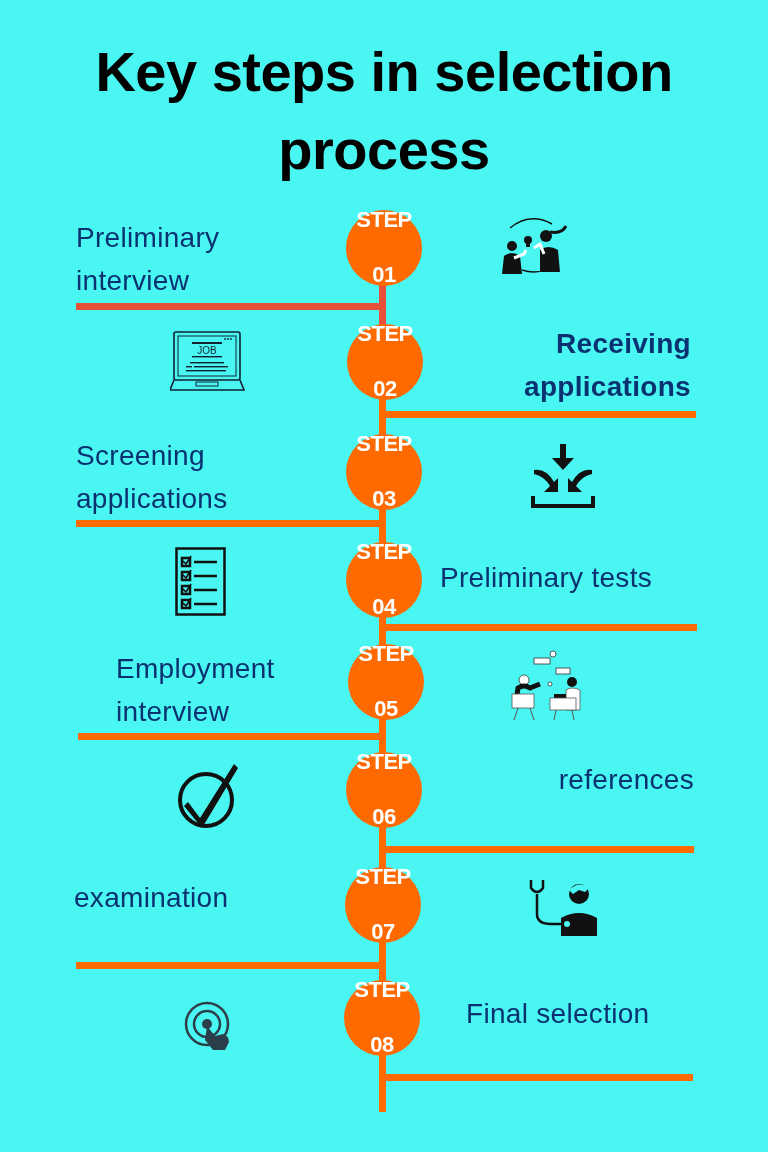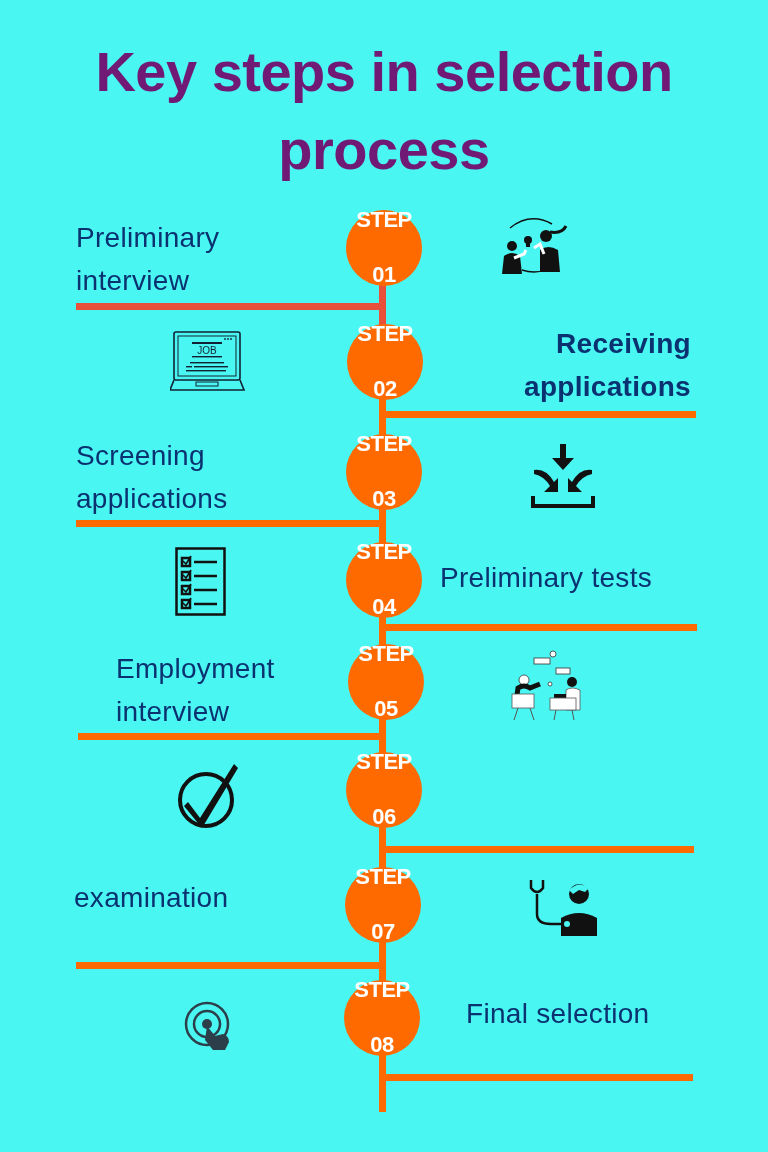--- a/index.html
+++ b/index.html
@@ -1,18 +1,18 @@
 <!DOCTYPE html>
 <html><head>
 <meta charset="utf-8">
 <style>
   html, body { margin:0; padding:0; }
   body { width:768px; height:1152px; background:#4af6f2; position:relative; overflow:hidden;
          font-family:"Liberation Sans", "DejaVu Sans", sans-serif; }
-  .title { position:absolute; left:0; width:768px; text-align:center; color:#701a75;
+  .title { position:absolute; left:0; width:768px; text-align:center; color:#000000;
            font-weight:bold; font-size:56px; line-height:1; letter-spacing:-0.5px; }
   .spine { position:absolute; left:379px; width:7px; background:#ff6a00; }
   .hline { position:absolute; height:7px; background:#ff6a00; }
   .hline.red, .spine.red { background:#e8503a; }
   .step { position:absolute; width:76px; height:76px; border-radius:50%; background:#ff6a00;
           color:#fff; font-weight:bold; text-align:center; display:flex; flex-direction:column;
           justify-content:space-between; align-items:center; line-height:0.95; font-size:22px; letter-spacing:-0.5px; }
   .step span { display:block; }
   .label { position:absolute; color:#0b3270; font-size:28px; line-height:43px; letter-spacing:0.3px; }
   .label.right { text-align:right; }
@@ -83,20 +83,21 @@
   <div>applications</div>
 </div>
 <div class="label" style="left:440px;top:556px;">
   <div>Preliminary tests</div>
 </div>
 <div class="label" style="left:76px;top:647px;margin-left:40px;">
   <div>Employment</div>
   <div>interview</div>
 </div>
 <div class="label right" style="right:74px;top:758px;">
+  <div>references</div>
 </div>
 <div class="label" style="left:74px;top:876px;">
   <div>examination</div>
 </div>
 <div class="label" style="left:466px;top:992px;">
   <div>Final selection</div>
 </div>
 
 <div class="icon" style="left:500px;top:214px;">
   <svg width="82" height="62" viewBox="0 0 82 62">

